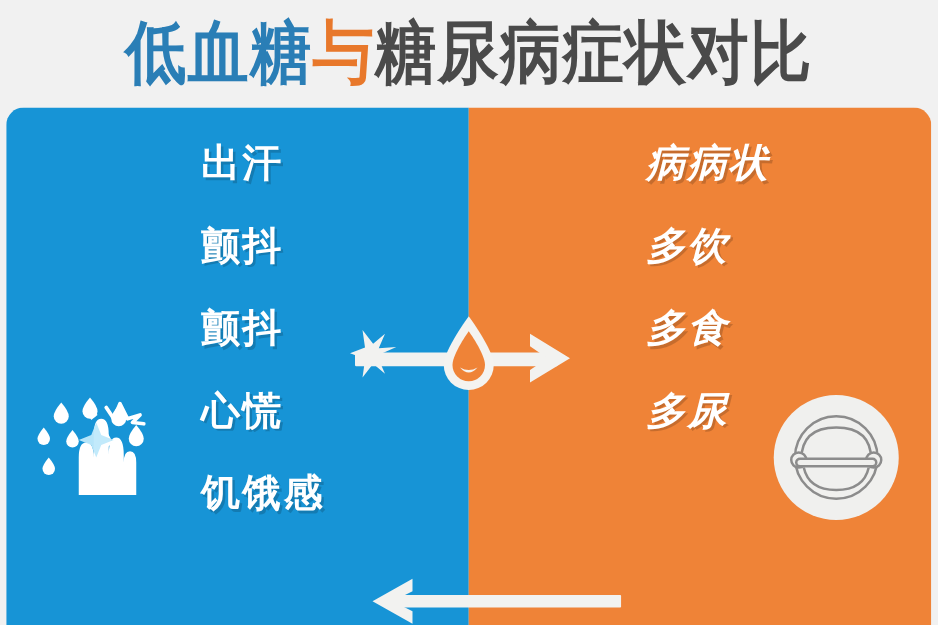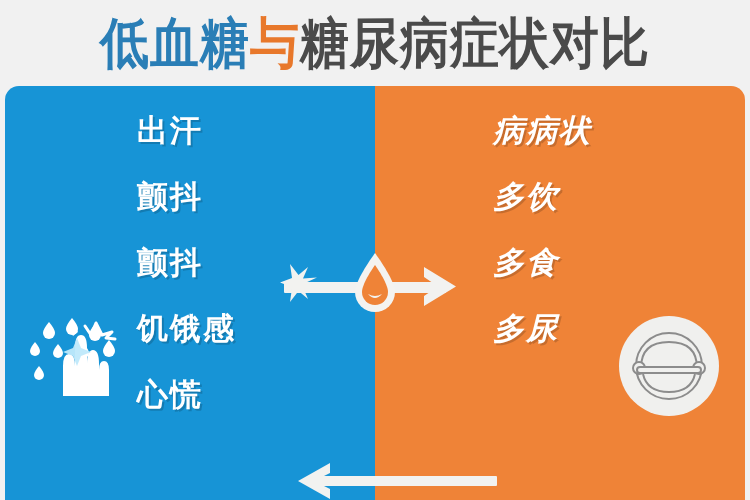--- a/index.html
+++ b/index.html
@@ -71,20 +71,21 @@
   .sym-list {
     position: absolute;
     top: 0;
     width: 100%;
     height: 100%;
     display: flex;
     flex-direction: column;
     justify-content: flex-start;
     padding-top: 12px;
     box-sizing: border-box;
+    margin-left: 24px;
   }
   .sym-row {
     height: 66px;
     display: flex;
     align-items: center;
     color: #ffffff;
     font-size: 31px;
     font-weight: 700;
     letter-spacing: 2px;
     text-shadow: 2px 2px 0 rgba(0,0,0,0.17);
@@ -149,22 +150,22 @@
   </div>
 
   <div class="panels">
 
     <div class="panel-left">
 
       <div class="sym-list">
         <div class="sym-row">出汗</div>
         <div class="sym-row">颤抖</div>
         <div class="sym-row">颤抖</div>
+        <div class="sym-row">心慌</div>
         <div class="sym-row">饥饿感</div>
-        <div class="sym-row">心慌</div>
       </div>
 
       <div class="hand-icon">
         <svg viewBox="0 0 100 100" width="100" height="100">
           <g fill="#ffffff">
             <path d="M36 58 q0 -12 6 -12 q6 0 6 12 l0 -18 q0 -13 6 -13 q6 0 6 13 l0 16 q0 -14 6 -14 q6 0 6 14 l0 6 q0 -9 5 -9 q5 0 5 9 l0 26 l-46 0 Z"></path>
             <path d="M46 28 q-6 -10 -3 -12 q3 -2 8 8 Z" opacity="0.95"></path>
           </g>
           <g fill="#ffffff">
             <path d="M22 14 q6 7 6 11 a6 6 0 0 1 -12 0 q0 -4 6 -11 Z"></path>

